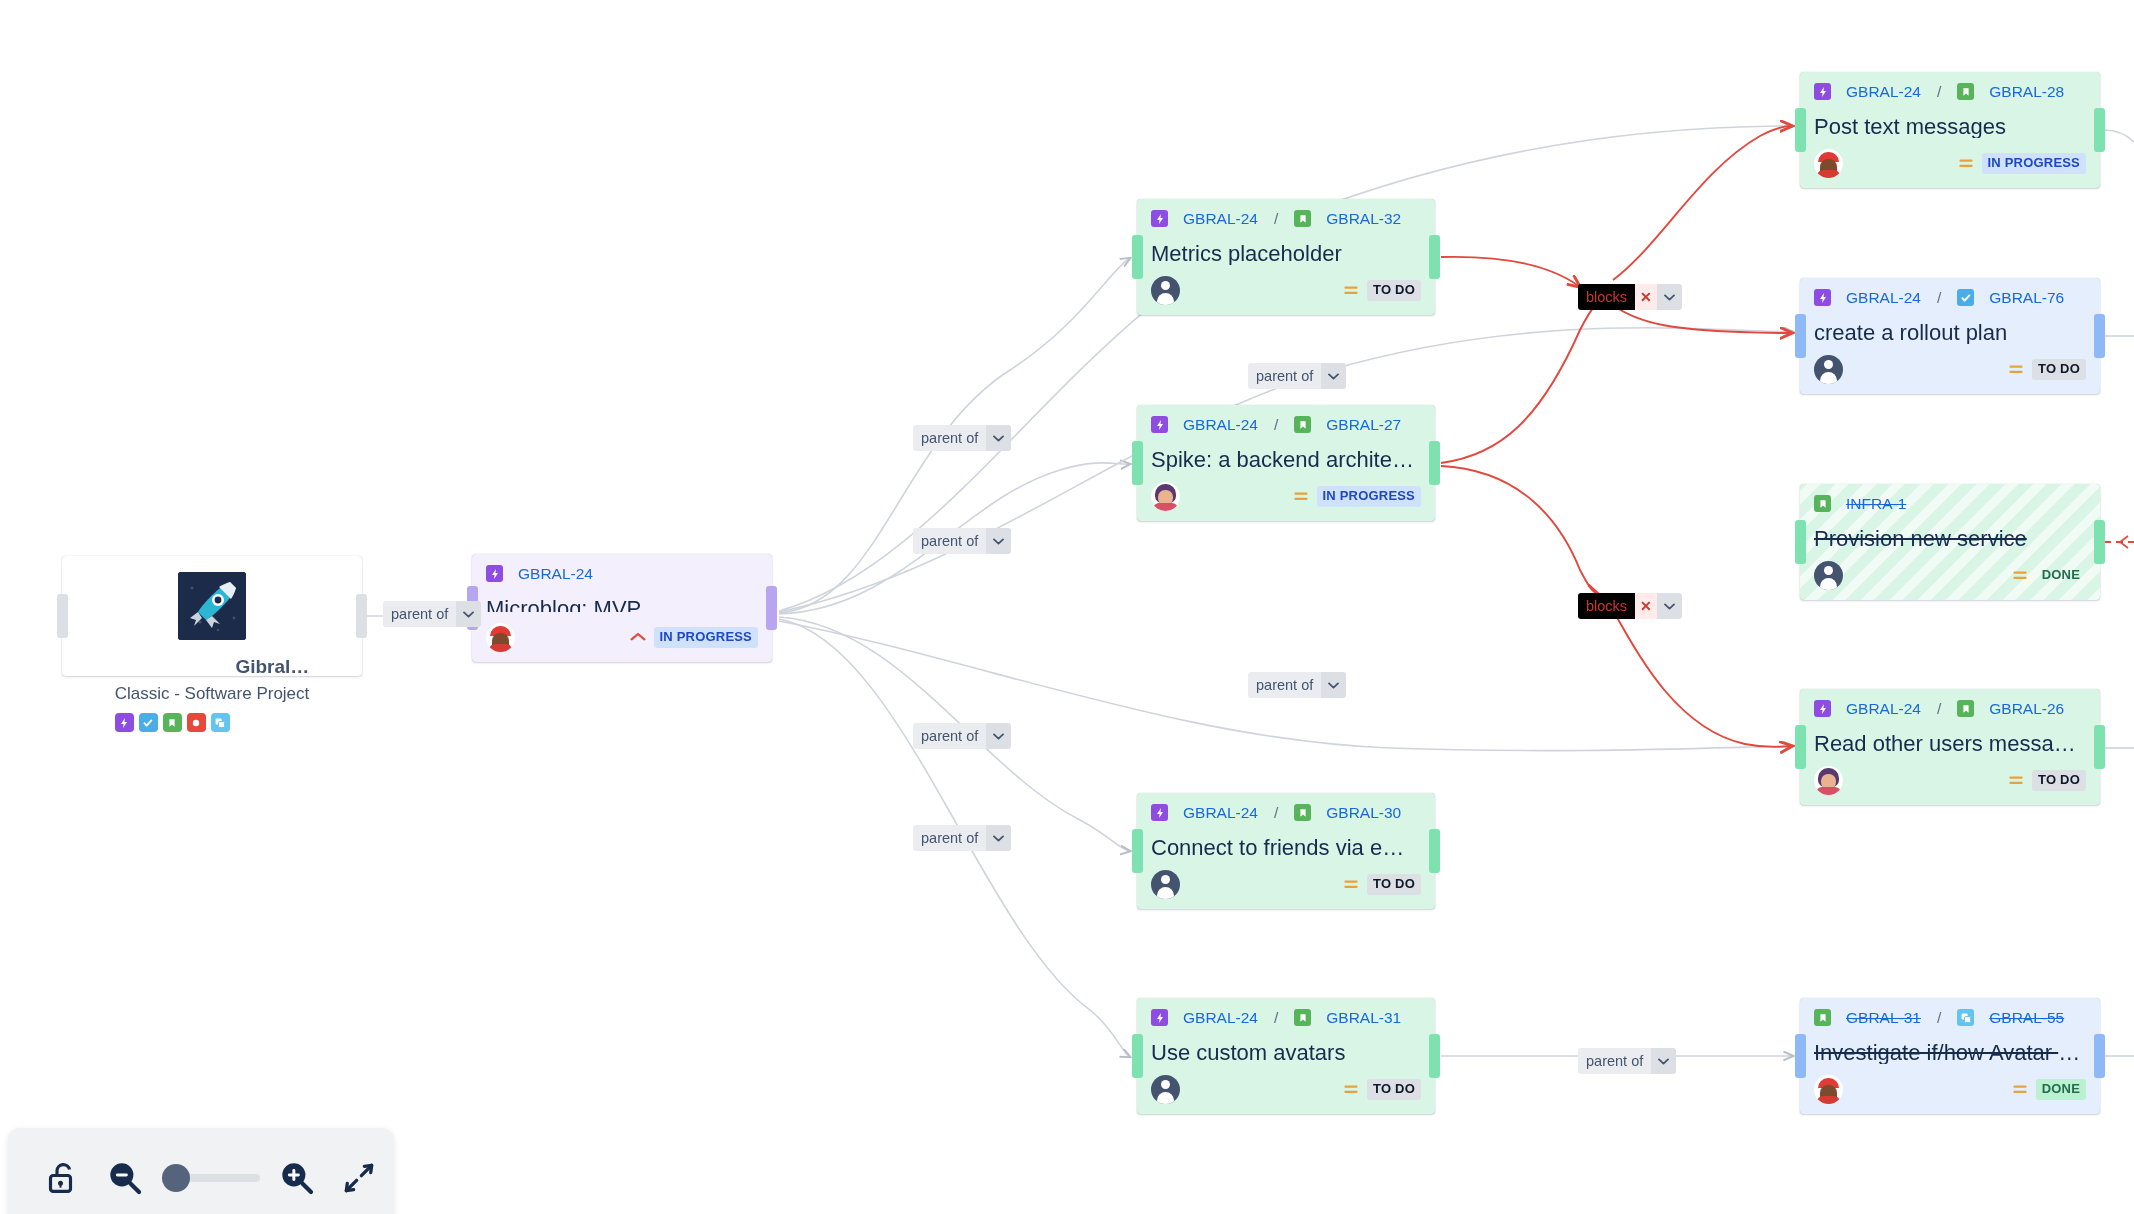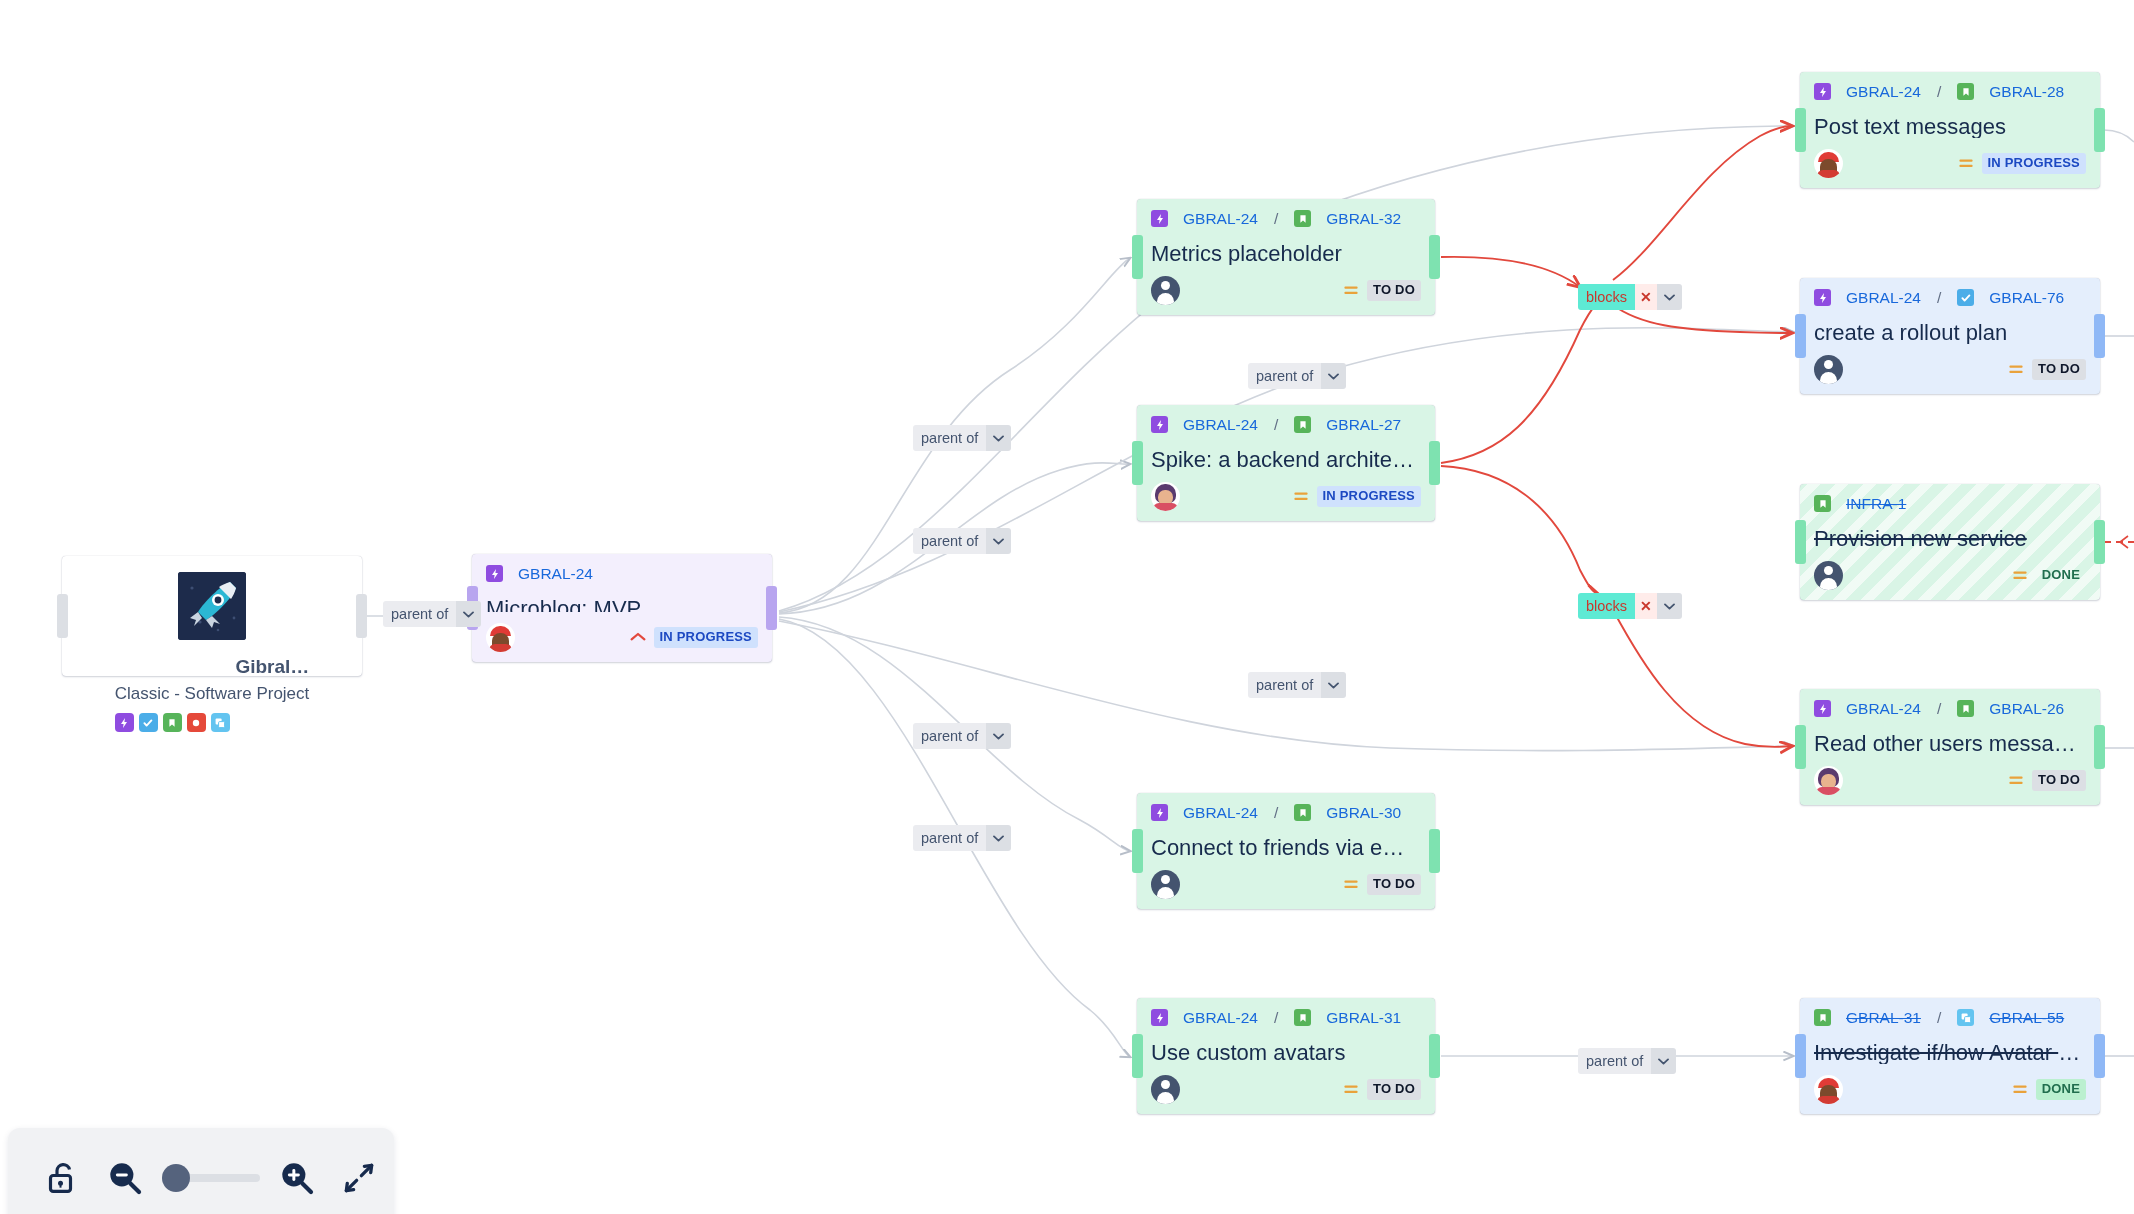--- a/index.html
+++ b/index.html
@@ -175,21 +175,21 @@
     overflow: hidden;
     font-size: 14.5px;
     line-height: 26px;
     user-select: none;
   }
   .pill .pill-label { padding: 0 8px; white-space: nowrap; }
   .pill .pill-x     { padding: 0 5px; font-size: 14px; font-weight: bold; }
   .pill .pill-caret { padding: 0 7px; display: flex; align-items: center; }
   .pill-parent .pill-label { background: #ebecf0; color: #44546f; }
   .pill-parent .pill-caret { background: #dcdfe4; }
-  .pill-blocks .pill-label { background: #5eead4; color: #c9372c; }
+  .pill-blocks .pill-label { background: #000000; color: #c9372c; }
   .pill-blocks .pill-x     { background: #ffecea; color: #c9372c; }
   .pill-blocks .pill-caret { background: #dcdfe4; }
 
   
   #project-card {
     position: absolute;
     display: flex;
     align-items: center;
     gap: 16px;
     padding: 16px;

